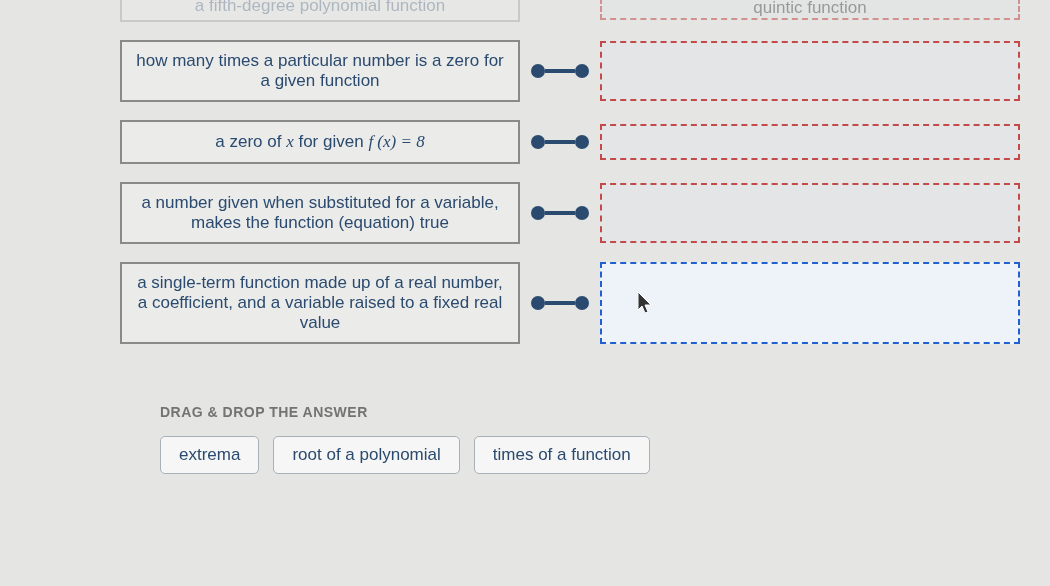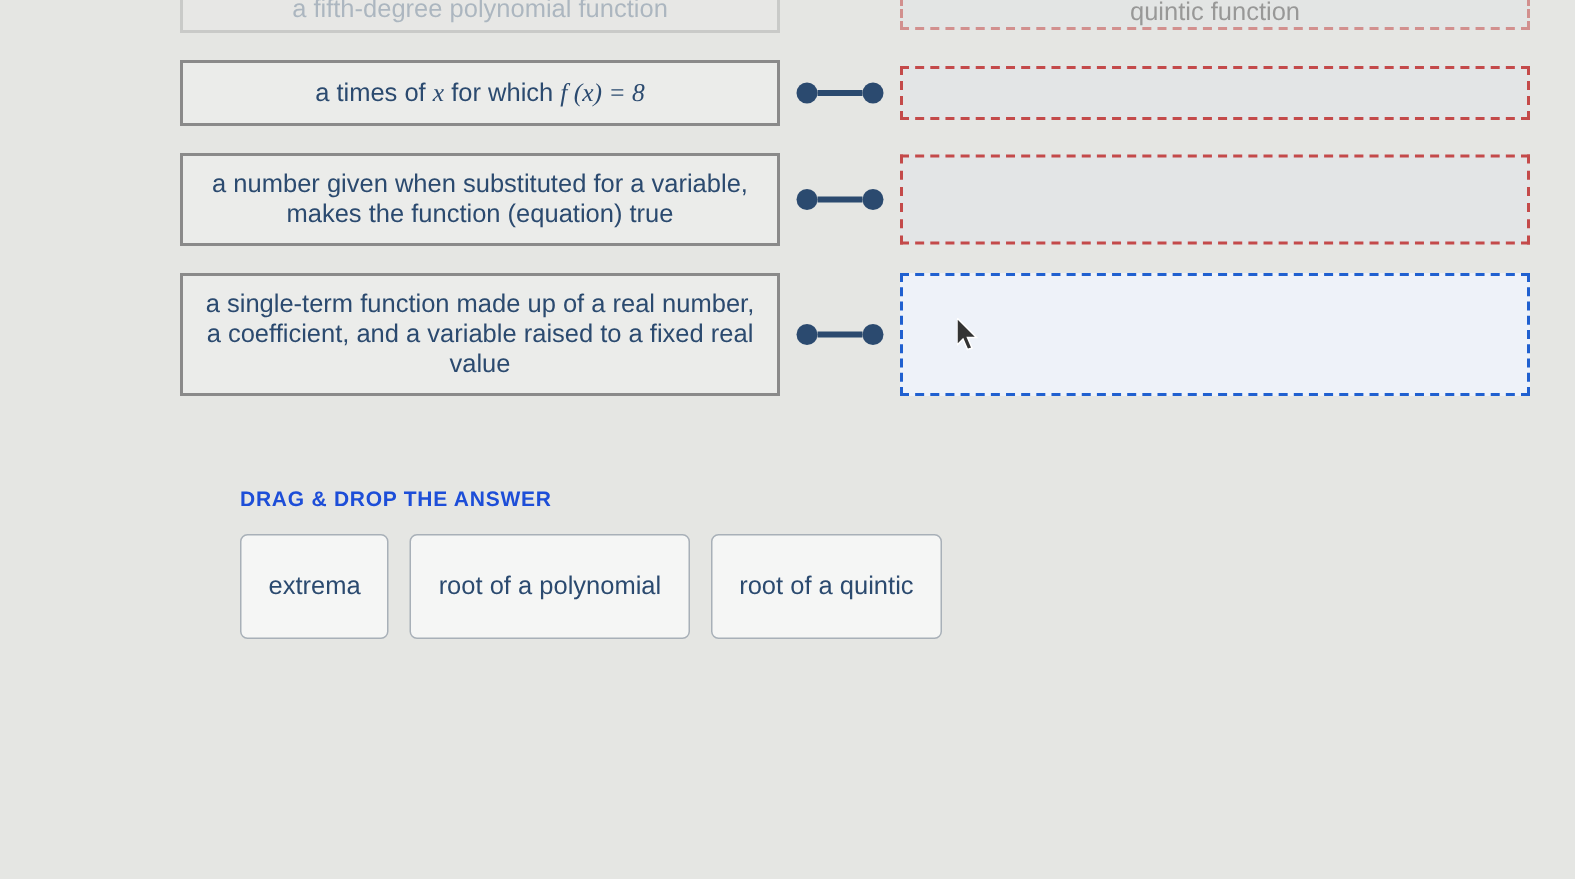--- a/index.html
+++ b/index.html
@@ -56,34 +56,34 @@
     .drop-target.short { height: 36px; }
     
     .row.top .prompt-box { min-height: 20px; border-top: none; padding-top: 0; padding-bottom: 4px; }
     .row.top .drop-target { height: 26px; border-top: none; }
     
     .section-label {
       margin-left: 140px;
       margin-top: 60px;
       font-size: 14px;
       font-weight: bold;
-      color: #1d4ed8;
+      color: #737373;
       letter-spacing: 0.5px;
       margin-bottom: 16px;
     }
     .answers {
       margin-left: 140px;
       display: flex;
       gap: 14px;
     }
     .chip {
       border: 1px solid #a8b0b8;
       background: #f5f6f5;
       border-radius: 5px;
-      padding: 24px 18px;
+      padding: 8px 18px;
       font-size: 17px;
       color: #2b4a6f;
       cursor: grab;
       text-align: center;
     }
     .math-var { font-style: italic; font-family: 'Times New Roman', serif; }
     .cursor {
       position: absolute;
       z-index: 50;
       pointer-events: none;
@@ -97,25 +97,36 @@
   <div class="row top" style="margin-top:-4px; opacity:0.55;">
     <div class="prompt-box cut">
       <span>a fifth-degree polynomial function</span>
     </div>
     <div style="width:60px"></div>
     <div class="drop-target filled" style="height:22px; border-top:none;">
       <span>quintic function</span>
     </div>
   </div>
 
+  <div class="row">
+    <div class="prompt-box" style="min-height:62px;">
+      <span>how many times a particular number is a zero for a given function</span>
+    </div>
+    <div class="connector">
+      <span class="dot"></span>
+      <span class="bar"></span>
+      <span class="dot"></span>
+    </div>
+    <div class="drop-target"></div>
+  </div>
 
   <div class="row">
     <div class="prompt-box" style="min-height:44px;">
       <span>
-        <span>a times of </span><span class="math-var">x</span><span> for which </span><span class="math-var">f (x) = 8</span>
+        <span>a zero of </span><span class="math-var">x</span><span> for given </span><span class="math-var">f (x) = 8</span>
       </span>
     </div>
     <div class="connector">
       <span class="dot"></span>
       <span class="bar"></span>
       <span class="dot"></span>
     </div>
     <div class="drop-target short"></div>
   </div>
 
@@ -144,16 +155,16 @@
     <svg class="cursor" style="left:618px; top:30px;" width="18" height="24" viewBox="0 0 18 24">
       <path d="M0 0 L0 18 L4 14 L7 21 L10 20 L7 13 L13 13 Z" fill="#333" stroke="#fff" stroke-width="1"></path>
     </svg>
   </div>
 
   <div class="section-label">DRAG &amp; DROP THE ANSWER</div>
 
   <div class="answers">
     <div class="chip">extrema</div>
     <div class="chip">root of a polynomial</div>
-    <div class="chip">root of a quintic</div>
+    <div class="chip">times of a function</div>
   </div>
 
 </div>
 
 </body></html>

